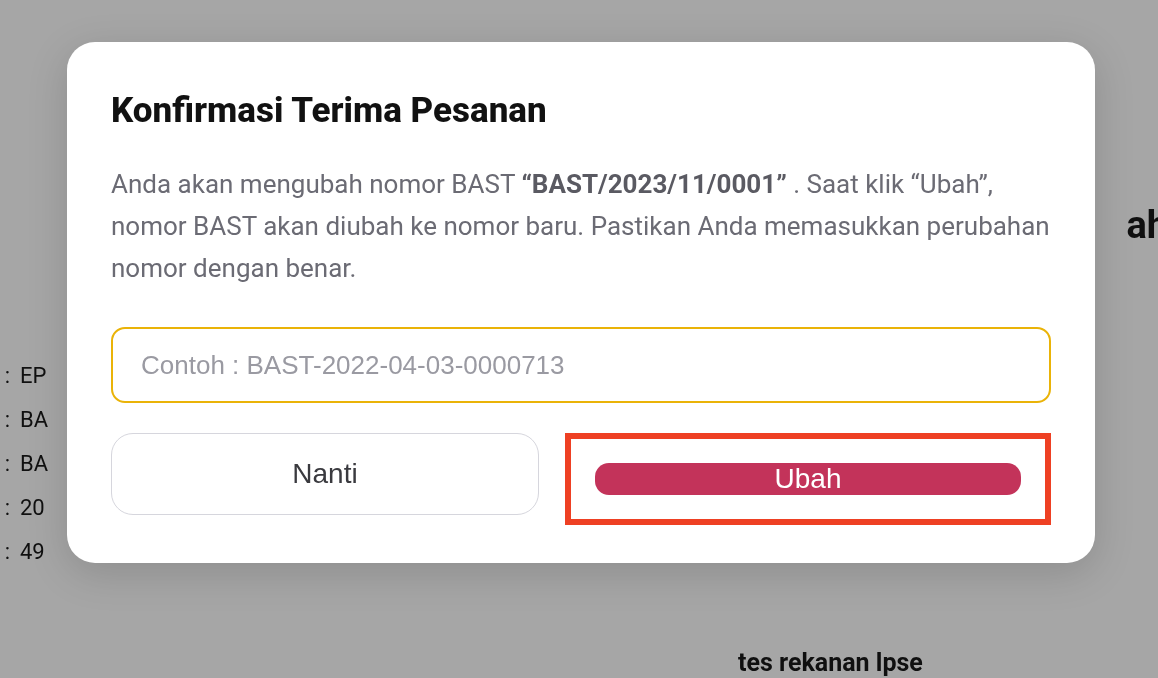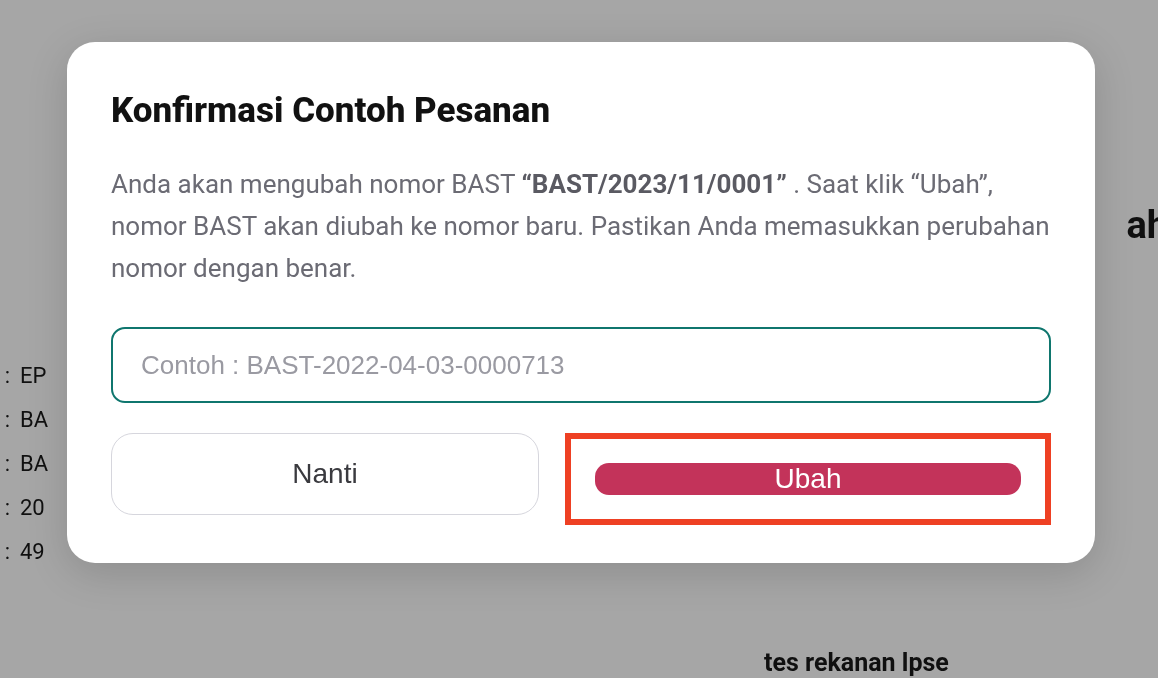--- a/index.html
+++ b/index.html
@@ -44,21 +44,21 @@
       display: flex;
       align-items: baseline;
       gap: 10px;
     }
     .bg-list-colon {
       width: 10px;
       text-align: right;
     }
     .bg-bottom-text {
       position: absolute;
-      left: 764px;
+      left: 738px;
       top: 648px;
       font-size: 25px;
       font-weight: 700;
       color: #1a1a1a;
     }
     .overlay {
       position: absolute;
       top: 0;
       left: 0;
       width: 100%;
@@ -95,21 +95,21 @@
     }
     .modal-label {
       font-size: 26px;
       font-weight: 700;
       color: #111111;
       margin-bottom: 18px;
     }
     .modal-input {
       width: 100%;
       height: 76px;
-      border: 2px solid #0f766e;
+      border: 2px solid #eab308;
       border-radius: 14px;
       padding: 0 28px;
       font-size: 26px;
       color: #333;
       outline: none;
       background: #fff;
       margin-bottom: 30px;
     }
     .modal-input::placeholder {
       color: #9a9aa2;
@@ -182,21 +182,21 @@
         <span class="bg-list-colon">:</span>
         <span>49</span>
       </div>
   </div>
   <div class="bg-bottom-text">tes rekanan lpse</div>
 </div>
 
 <div class="overlay"></div>
 
 <div class="modal">
-  <h2 class="modal-title">Konfirmasi Contoh Pesanan</h2>
+  <h2 class="modal-title">Konfirmasi Terima Pesanan</h2>
   <p class="modal-body-text">
     <span>Anda akan mengubah nomor BAST </span><span class="bold">“BAST/2023/11/0001”</span><span> . Saat klik “Ubah”, nomor BAST akan diubah ke nomor baru. Pastikan Anda memasukkan perubahan nomor dengan benar.</span>
   </p>
   <input type="text" class="modal-input" placeholder="Contoh : BAST-2022-04-03-0000713" style="">
   <div class="modal-actions">
     <button class="btn btn-secondary">Nanti</button>
     <div class="btn-primary-wrap">
       <button class="btn-primary">Ubah</button>
     </div>
   </div>

